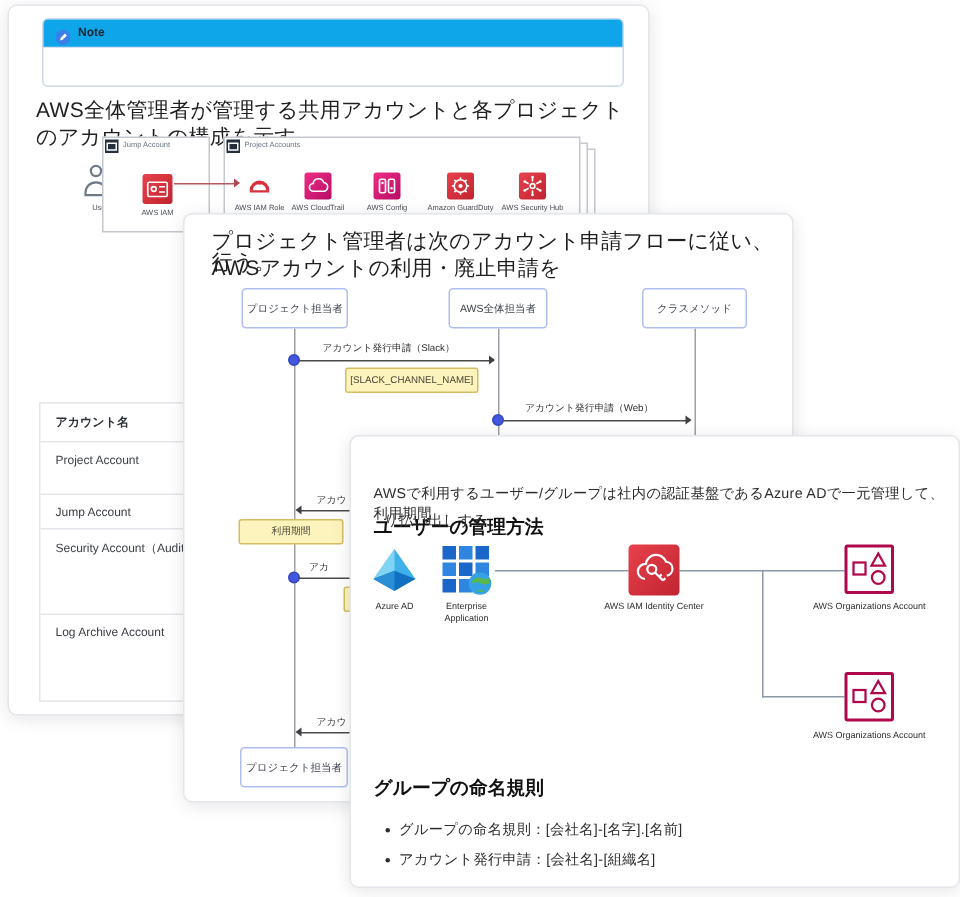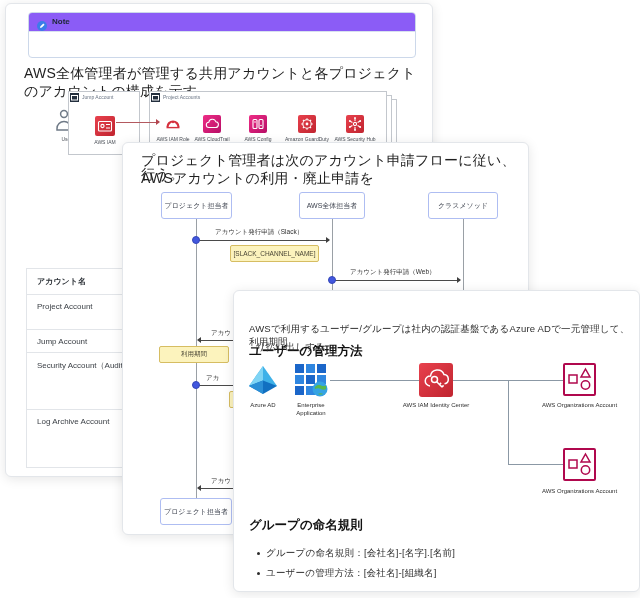--- a/index.html
+++ b/index.html
@@ -3,21 +3,21 @@
 <meta charset="utf-8">
 <style>
   html,body{margin:0;padding:0;}
   body{font-family:"Liberation Sans","DejaVu Sans",sans-serif;background:#ffffff;}
   .stage{position:relative;width:640px;height:598px;background:#fff;overflow:hidden;}
   .panel{position:absolute;background:#fff;border:1px solid #e3e6ea;border-radius:6px;
          box-shadow:0 2px 12px rgba(0,0,0,.10);}
   .abs{position:absolute;}
   
   .note-box{position:absolute;left:22px;top:8px;width:386px;height:44px;border:1px solid #ccd8ea;border-radius:4px;background:#fff;}
-  .note-head{position:relative;height:18px;background:#8b5cf6;border-bottom:1px solid #d8e1ef;border-radius:3px 3px 0 0;}
+  .note-head{position:relative;height:18px;background:#0ea5e9;border-bottom:1px solid #d8e1ef;border-radius:3px 3px 0 0;}
   .note-ico{position:absolute;left:8px;top:4px;width:10px;height:10px;}
   .note-title{position:absolute;left:23px;top:0;line-height:18px;font-size:8px;font-weight:bold;color:#1c2733;}
   .note-body{position:absolute;left:9px;top:25px;font-size:7.5px;color:#333;}
   .intro-txt{position:absolute;font-size:14px;color:#1f1f1f;letter-spacing:.2px;}
   .acct-box{position:absolute;background:#fff;border:1px solid #c3c7cd;}
   .acct-head-ico{position:absolute;left:1px;top:1px;width:9px;height:9px;background:#232f3e;}
   .acct-head-ico svg{display:block;}
   .acct-title{position:absolute;left:13px;top:2px;font-size:5px;color:#6a7585;}
   .svc-ico{position:absolute;width:18px;height:18px;border-radius:2px;}
   .svc-red{background:linear-gradient(135deg,#e8414d,#c0242f);}
@@ -283,16 +283,16 @@
         <path d="M20.5 4l4.5 8h-9z"></path>
         <circle cx="20.5" cy="20" r="4.2"></circle>
       </svg>
     </span>
     <div class="ficon-label" style="left:287px;top:196px;width:117px;">AWS Organizations Account</div>
 
     <div class="h1" style="left:15px;top:226px;">グループの命名規則</div>
     <span class="bullet-dot" style="left:23px;top:261px;"></span>
     <div class="body-txt" style="left:32px;top:256px;">グループの命名規則：[会社名]-[名字].[名前]</div>
     <span class="bullet-dot" style="left:23px;top:281px;"></span>
-    <div class="body-txt" style="left:32px;top:276px;">ユーザーの管理方法：[会社名]-[組織名]</div>
+    <div class="body-txt" style="left:32px;top:276px;">アカウント発行申請：[会社名]-[組織名]</div>
   </section>
 
 </div>
 
 </body></html>

